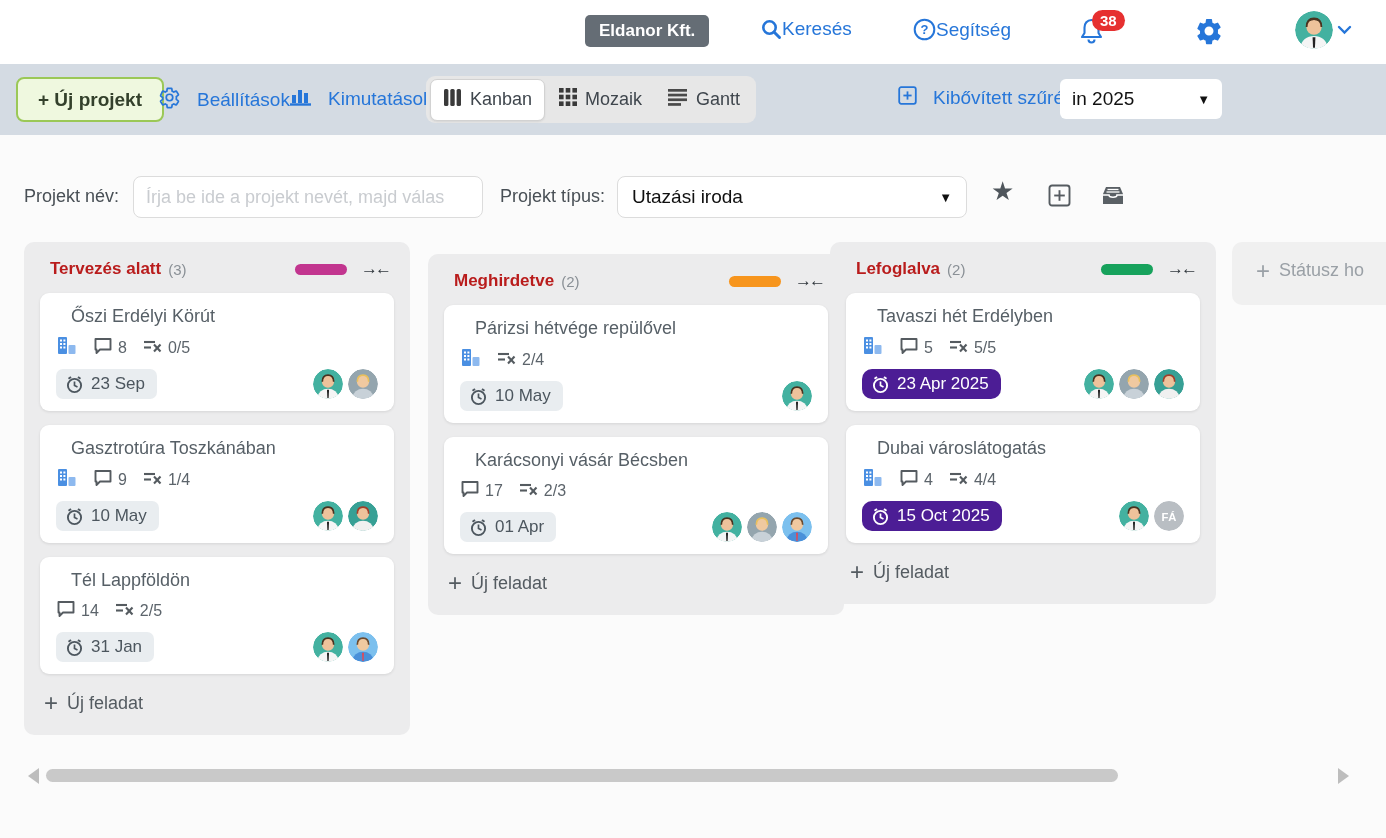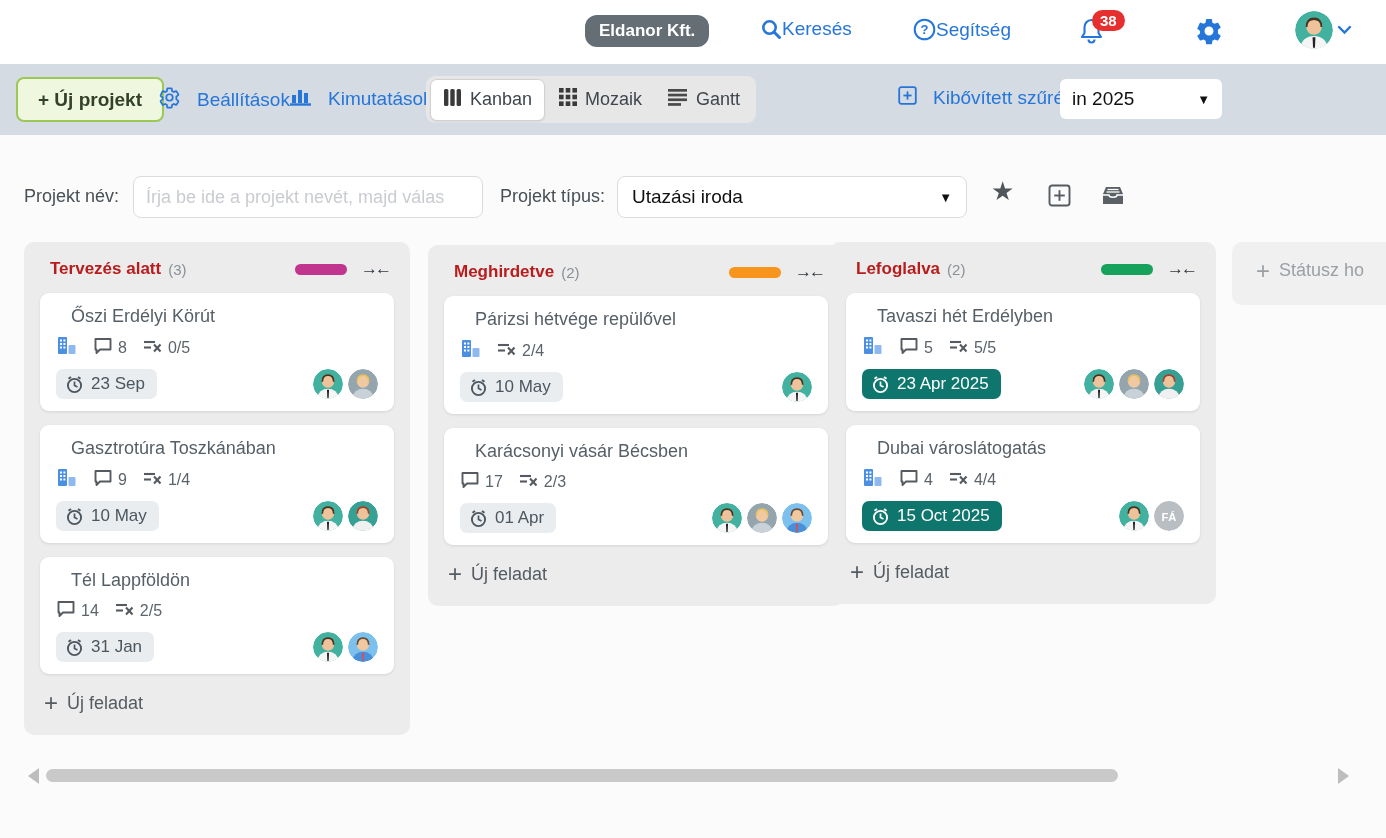--- a/index.html
+++ b/index.html
@@ -4,21 +4,21 @@
 <style>
   * { margin:0; padding:0; box-sizing:border-box; }
   html,body { width:1386px; height:838px; overflow:hidden; }
   body { font-family:"Liberation Sans","DejaVu Sans",sans-serif; background:#fbfbfb; position:relative; }
 
   .app { position:absolute; inset:0; width:1386px; height:838px; background:#fbfbfb; }
 
   
   .header { position:absolute; left:0; top:0; width:1386px; height:64px; background:#ffffff; }
   .company-badge { position:absolute; left:585px; top:15px; background:#656d75; color:#fff; font-weight:700;
-                   font-size:17px; padding:6px 14px; border-radius:12px; }
+                   font-size:17px; padding:6px 14px; border-radius:5px; }
   .hlink { position:absolute; top:18px; display:flex; align-items:center; color:#2676d9;
            font-size:19px; cursor:pointer; }
   .hlink svg { display:block; }
   .link-search { left:760px; }
   .link-help { left:913px; }
   .bell-wrap { position:absolute; left:1078px; top:16px; width:46px; height:36px; cursor:pointer; }
   .bell-badge { position:absolute; left:14px; top:-6px; background:#e63030; color:#fff; font-size:15px; font-weight:700;
                 border-radius:11px; padding:2px 8px; }
   .gear-top { position:absolute; left:1194px; top:16px; cursor:pointer; }
   .avatar-wrap { position:absolute; left:1295px; top:11px; display:flex; align-items:center; gap:4px; cursor:pointer; }
@@ -71,21 +71,21 @@
   .col-collapse { margin-left:14px; color:#2f363c; font-size:17px; letter-spacing:-3px; cursor:pointer; padding-right:3px; }
   .cards { display:flex; flex-direction:column; gap:14px; padding:0 16px; }
   .card { background:#fff; border-radius:9px; box-shadow:0 1px 3px rgba(0,0,0,.10); padding:13px 16px 12px; cursor:pointer; }
   .card-title { color:#565f66; font-size:18px; margin-bottom:9px;margin-left:15px; }
   .card-meta { display:flex; align-items:center; gap:9px; color:#5c646b; font-size:16px; margin-bottom:10px; min-height:22px; }
   .meta-group { display:flex; align-items:center; gap:5px; }
   .meta-group + .meta-group { margin-left:7px; }
   .card-foot { display:flex; align-items:center; }
   .due-badge { display:flex; align-items:center; gap:7px; border-radius:7px; padding:5px 12px 5px 9px; font-size:17px; }
   .due-gray { background:#e9edf0; color:#4c565e; }
-  .due-green { background:#0f766e; color:#ffffff; }
+  .due-green { background:#4c1d95; color:#ffffff;border-radius:10px; }
   .avatars { margin-left:auto; display:flex; gap:5px; }
   .avatar { width:30px; height:30px; border-radius:50%; overflow:hidden; }
   .add-task { display:flex; align-items:center; gap:9px; color:#545b61; font-size:18px; padding:17px 16px 14px 20px; cursor:pointer; }
   .add-task .plus, .add-status .plus { font-size:24px; font-weight:400; color:#545b61; line-height:1; }
   .col-add-status { background:#f0f0f0; height:63px; display:flex; align-items:center; padding-left:24px; }
   .add-status { display:flex; align-items:center; gap:9px; color:#9aa0a6; font-size:18px; cursor:pointer; white-space:nowrap; }
   .add-status .plus { color:#9aa0a6; }
 
   
   .hscroll-arrow { position:absolute; width:0; height:0; cursor:pointer; }
@@ -501,21 +501,21 @@
                   </svg></span>
               </span>
             </div>
           </div>
         </div>
         <div class="add-task">
           <span class="plus">+</span>
           <span>Új feladat</span>
         </div>
       </div>
-      <div class="col" style="left: 428px; width: 416px; top: 3px;">
+      <div class="col" style="left: 428px; width: 416px; top: 12px;">
         <div class="col-header">
           <span class="col-title">Meghirdetve</span>
           <span class="col-count">(2)</span>
           <span class="col-pill" style="background:#f7951d"></span>
           <span class="col-collapse">→←</span>
         </div>
         <div class="cards">
           <div class="card">
             <div class="card-title">Párizsi hétvége repülővel</div>
             <div class="card-meta">

